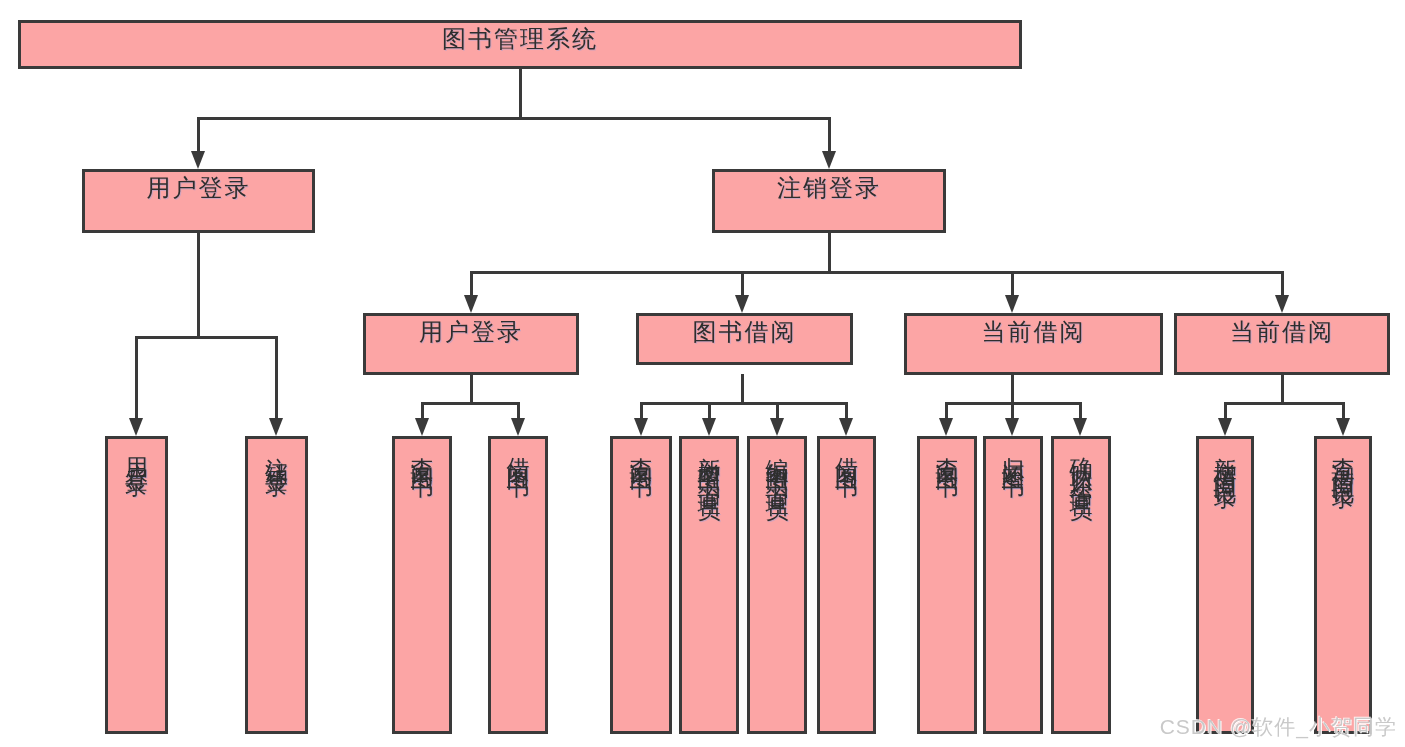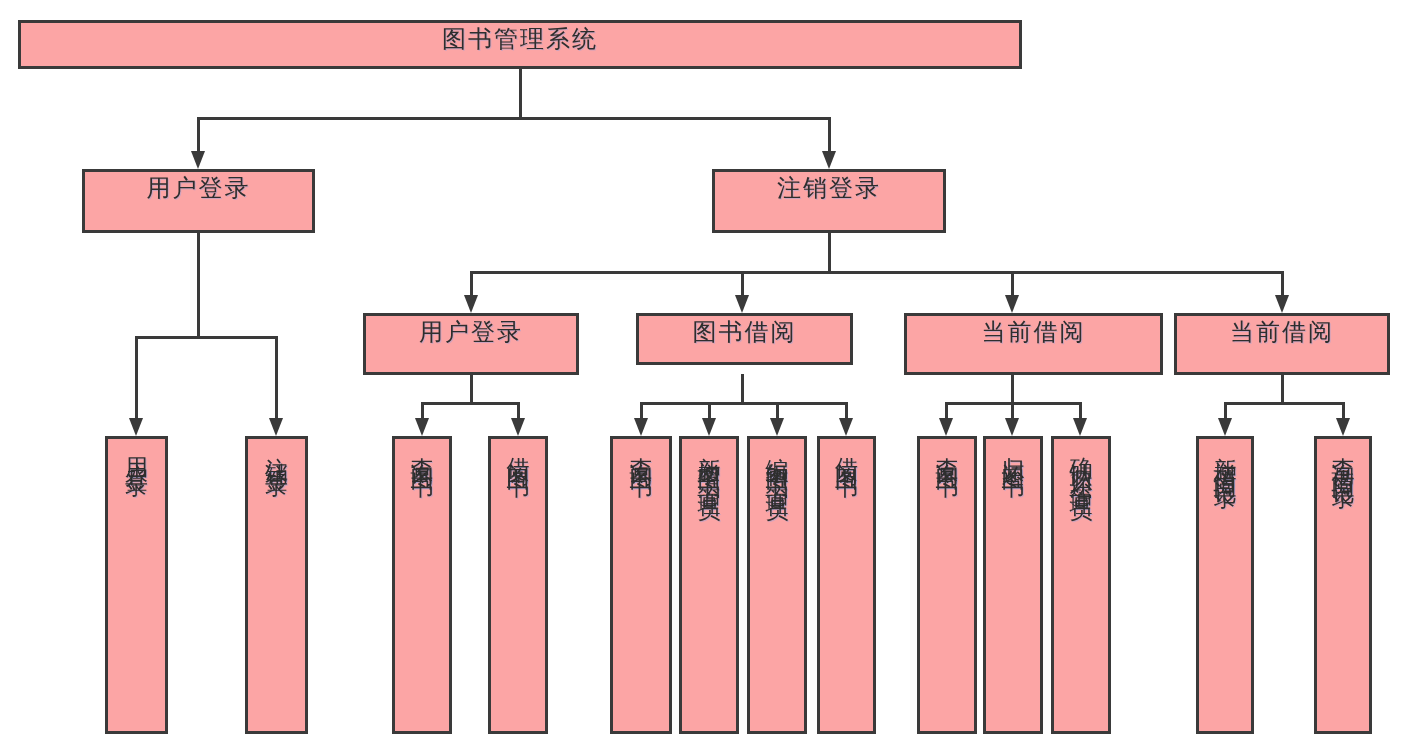--- a/index.html
+++ b/index.html
@@ -183,14 +183,15 @@
   <div class="vline" style="left:1079px;top:402px;height:18px"></div>
   <div class="ahead" style="left:1073px;top:418px"></div>
 
   <div class="vline" style="left:1281px;top:374px;height:31px"></div>
   <div class="hline" style="left:1224px;top:402px;width:119px"></div>
   <div class="vline" style="left:1224px;top:402px;height:18px"></div>
   <div class="ahead" style="left:1218px;top:418px"></div>
   <div class="vline" style="left:1342px;top:402px;height:18px"></div>
   <div class="ahead" style="left:1336px;top:418px"></div>
 
+  <div class="watermark">CSDN @软件_小贺同学</div>
 
 </div>
 
 </body></html>

